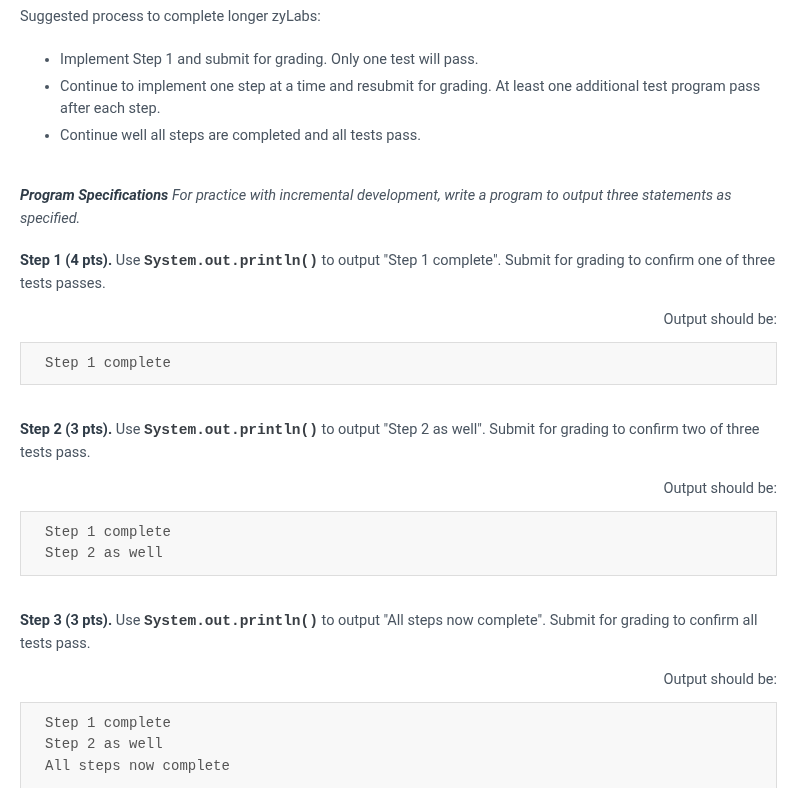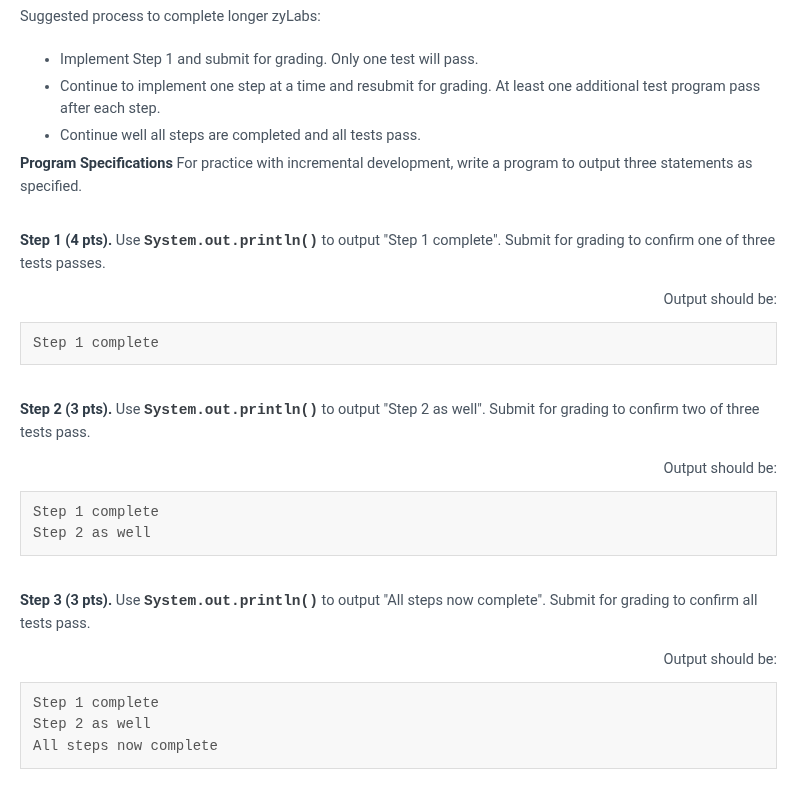--- a/index.html
+++ b/index.html
@@ -16,48 +16,49 @@
       line-height: 1.55;
       width: 797px;
     }
     .intro {
       margin-top: 6px;
       margin-bottom: 21px;
     }
     ul.process {
       list-style: disc;
       margin-left: 40px;
-      margin-bottom: 6px;
+      margin-bottom: 38px;
     }
     ul.process li {
       margin-bottom: 4px;
     }
     .spec-line {
-      margin-bottom: 32px;
+      margin-bottom: 20px;
+      font-style: italic;
     }
     .step-line {
       margin-bottom: 14px;
     }
     .bold {
       font-weight: 700;
       color: #2f3b47;
     }
     .mono {
       font-family: "Courier New", Courier, monospace;
       color: #3a3f45;
       font-weight: bold;
     }
     .output-label {
       margin-bottom: 10px;
       text-align: right;
     }
     .code-block {
       background: #f8f8f8;
       border: 1px solid #dddddd;
-      padding: 10px 12px;
+      padding: 10px 24px;
       font-family: "Courier New", Courier, monospace;
       font-size: 14px;
       color: #555;
       white-space: pre;
       line-height: 1.55;
       margin-bottom: 34px;
     }
     .section-gap {
       margin-top: 30px;
     }

